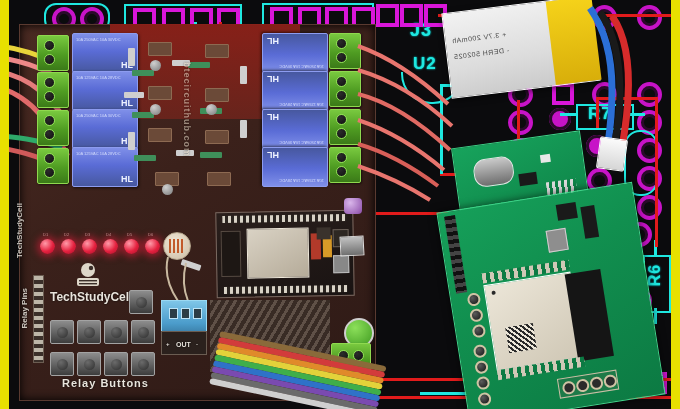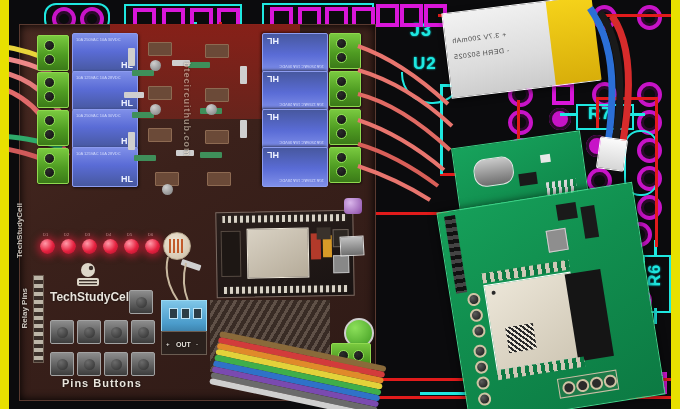--- a/index.html
+++ b/index.html
@@ -381,21 +381,21 @@
 
   <div class="btn" style="left:129px;top:290px;"></div>
   <div class="btn" style="left:50px;top:320px;"></div>
   <div class="btn" style="left:77px;top:320px;"></div>
   <div class="btn" style="left:104px;top:320px;"></div>
   <div class="btn" style="left:131px;top:320px;"></div>
   <div class="btn" style="left:50px;top:352px;"></div>
   <div class="btn" style="left:77px;top:352px;"></div>
   <div class="btn" style="left:104px;top:352px;"></div>
   <div class="btn" style="left:131px;top:352px;"></div>
-  <div class="silk-white" style="left:62px;top:377px;font-size:11px;letter-spacing:1px;">Pins Buttons</div>
+  <div class="silk-white" style="left:62px;top:377px;font-size:11px;letter-spacing:1px;">Relay Buttons</div>
 
   <div class="blueterm">
     <div class="sc" style="left:7px;"></div>
       <div class="sc" style="left:19px;"></div>
       <div class="sc" style="left:31px;"></div>
   </div>
   <div style="position:absolute;left:161px;top:331px;width:44px;height:22px;background:#2b211d;border:1px solid #6b5d52;"></div>
   <div class="silk-white" style="left:166px;top:341px;font-size:6px;">+</div>
   <div class="silk-white" style="left:176px;top:341px;font-size:7px;">OUT</div>
   <div class="silk-white" style="left:196px;top:341px;font-size:6px;">-</div>

